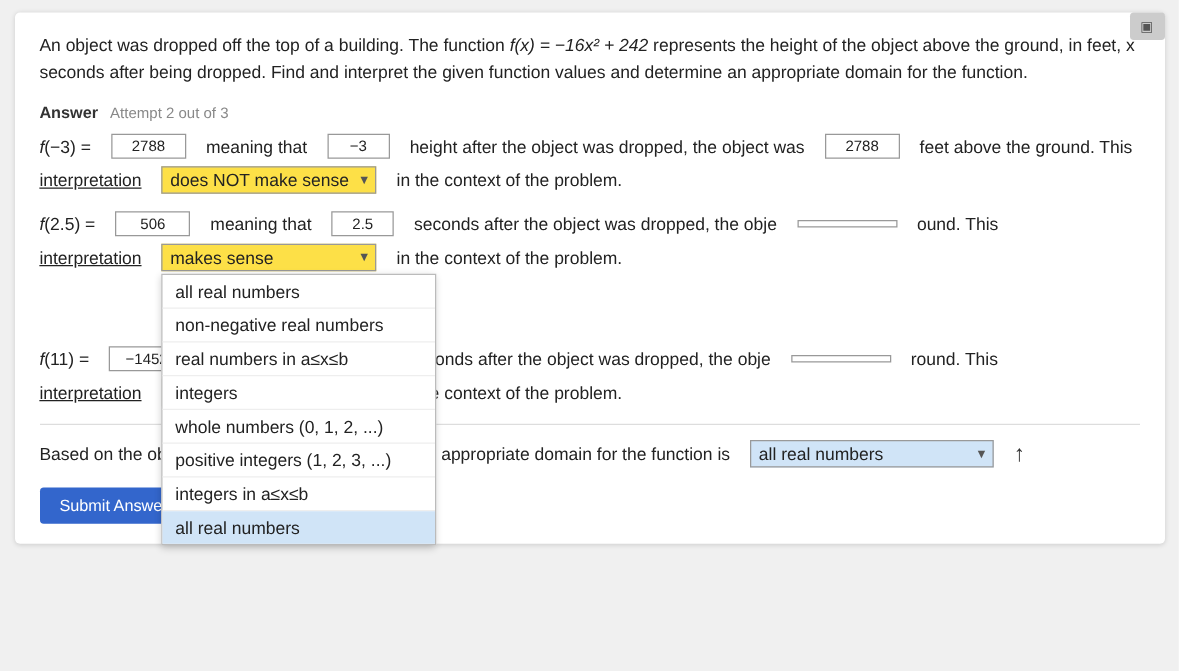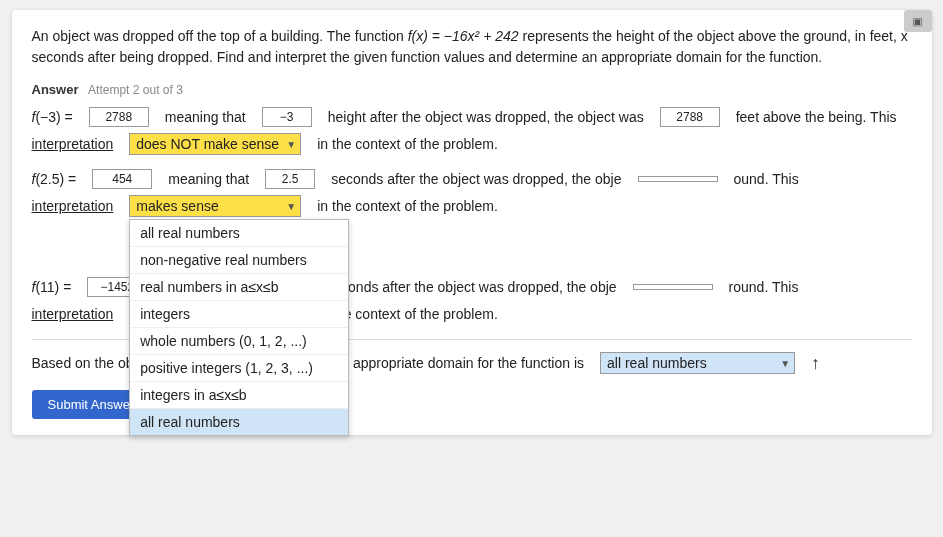--- a/index.html
+++ b/index.html
@@ -172,41 +172,41 @@
   </div>
 
   
   <div class="row">
     <span><span class="math-text">f</span>(−3) =</span>
     <span class="box-input wide">2788</span>
     <span>meaning that</span>
     <span class="box-input">−3</span>
     <span>height after the object was dropped, the object was</span>
     <span class="box-input wide">2788</span>
-    <span>feet above the being. This</span>
+    <span>feet above the ground. This</span>
   </div>
 
   
   <div class="row indent">
     <span class="underline-text">interpretation</span>
     <div class="dropdown-wrapper">
       <select class="dropdown-select">
         <option>does NOT make sense</option>
         <option>makes sense</option>
       </select>
       <span class="dropdown-arrow">▼</span>
     </div>
     <span>in the context of the problem.</span>
   </div>
 
   
   <div class="f25-row-wrapper">
     <div class="row">
       <span><span class="math-text">f</span>(2.5) =</span>
-      <span class="box-input wide">454</span>
+      <span class="box-input wide">506</span>
       <span>meaning that</span>
       <span class="box-input">2.5</span>
       <span>seconds after the object was dropped, the obje</span>
       <span class="box-input wide" style="min-width:80px;"></span>
       <span>ound. This</span>
     </div>
 
     <div class="row" style="margin-bottom:4px; position:relative;">
       <span class="underline-text">interpretation</span>
       <div class="dropdown-wrapper" style="position:relative;">

